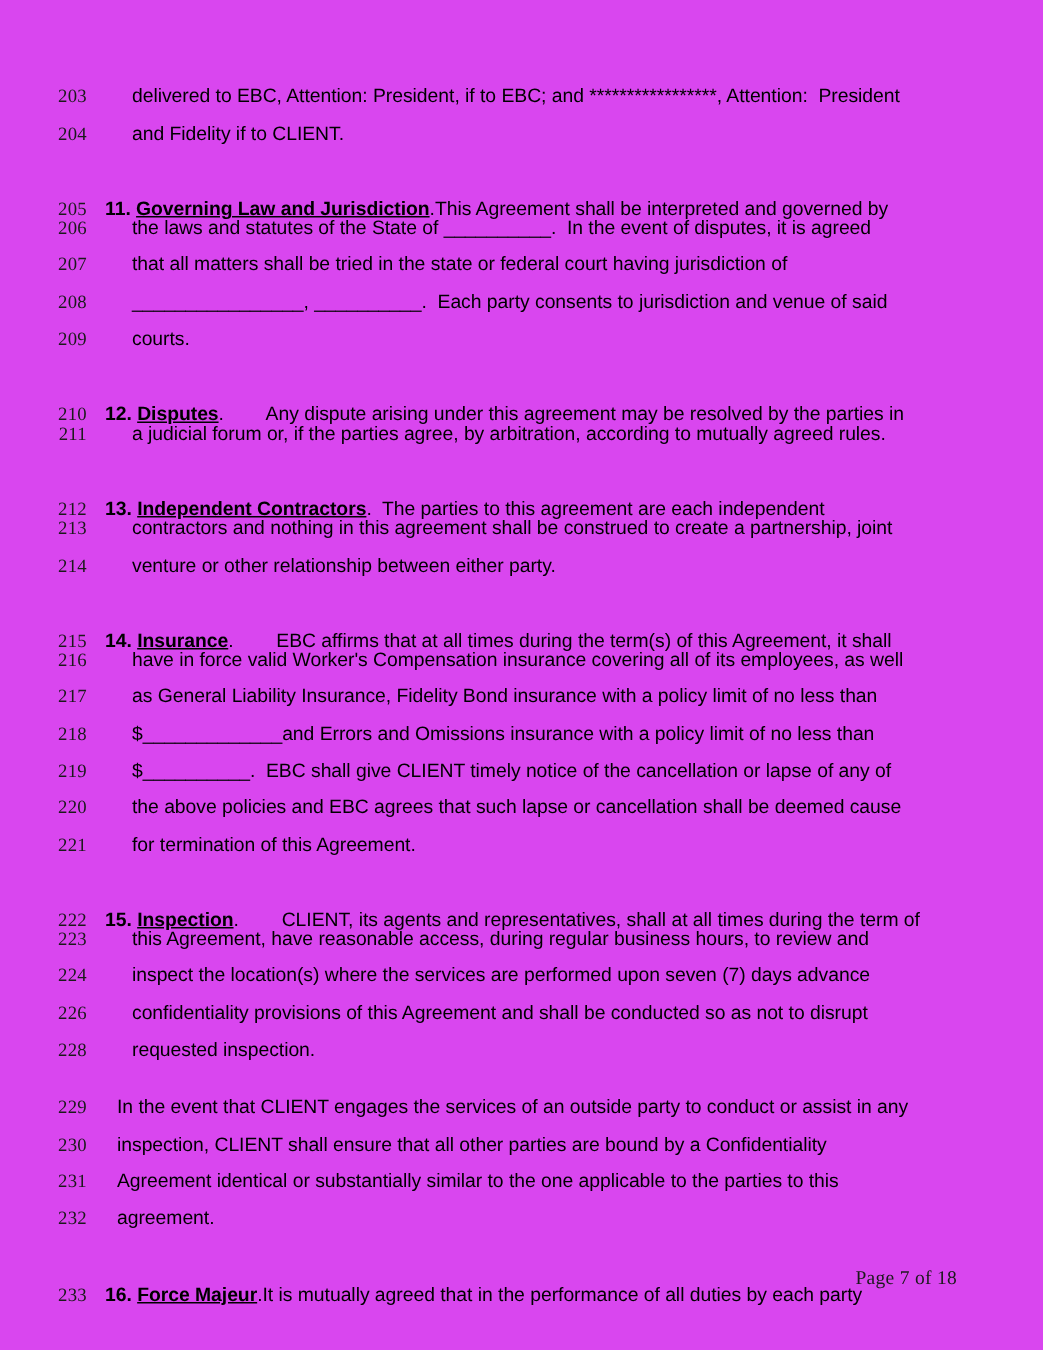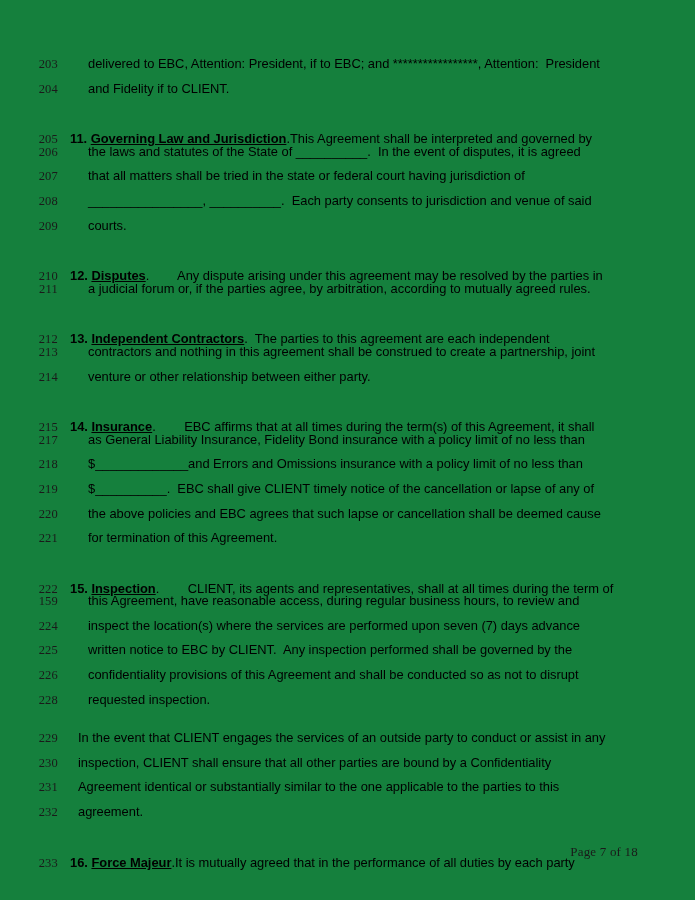--- a/index.html
+++ b/index.html
@@ -14,21 +14,21 @@
     font-family: "Liberation Sans", sans-serif;
     color: #000000;
     overflow: hidden;
   }
 
   #page {
     position: absolute;
     left: 0; top: 0;
     width: 695px;
     height: 900px;
-    background: #15803d;
+    background: #d946ef;
   }
 
   
   .doc-body {
     position: absolute;
     left: 0;
     top: 52px;
     width: 695px;
   }
 
@@ -143,20 +143,24 @@
       <div class="line-row">
         <div class="line-no">214</div>
         <div class="line-text ind-cont"><span>venture or other relationship between either party.</span></div>
       </div>
       <div class="spacer-row"></div>
       <div class="line-row">
         <div class="line-no">215</div>
         <div class="line-text ind-clause"><span class="clause-num">14.</span> <span class="clause-title">Insurance</span><span>.        EBC affirms that at all times during the term(s) of this Agreement, it shall</span></div>
       </div>
       <div class="line-row">
+        <div class="line-no">216</div>
+        <div class="line-text ind-cont"><span>have in force valid Worker's Compensation insurance covering all of its employees, as well</span></div>
+      </div>
+      <div class="line-row">
         <div class="line-no">217</div>
         <div class="line-text ind-cont"><span>as General Liability Insurance, Fidelity Bond insurance with a policy limit of no less than</span></div>
       </div>
       <div class="line-row">
         <div class="line-no">218</div>
         <div class="line-text ind-cont"><span>$_____________and Errors and Omissions insurance with a policy limit of no less than</span></div>
       </div>
       <div class="line-row">
         <div class="line-no">219</div>
         <div class="line-text ind-cont"><span>$__________.  EBC shall give CLIENT timely notice of the cancellation or lapse of any of</span></div>
@@ -168,32 +172,28 @@
       <div class="line-row">
         <div class="line-no">221</div>
         <div class="line-text ind-cont"><span>for termination of this Agreement.</span></div>
       </div>
       <div class="spacer-row"></div>
       <div class="line-row">
         <div class="line-no">222</div>
         <div class="line-text ind-clause"><span class="clause-num">15.</span> <span class="clause-title">Inspection</span><span>.        CLIENT, its agents and representatives, shall at all times during the term of</span></div>
       </div>
       <div class="line-row">
-        <div class="line-no">159</div>
+        <div class="line-no">223</div>
         <div class="line-text ind-cont"><span>this Agreement, have reasonable access, during regular business hours, to review and</span></div>
       </div>
       <div class="line-row">
         <div class="line-no">224</div>
         <div class="line-text ind-cont"><span>inspect the location(s) where the services are performed upon seven (7) days advance</span></div>
       </div>
       <div class="line-row">
-        <div class="line-no">225</div>
-        <div class="line-text ind-cont"><span>written notice to EBC by CLIENT.  Any inspection performed shall be governed by the</span></div>
-      </div>
-      <div class="line-row">
         <div class="line-no">226</div>
         <div class="line-text ind-cont"><span>confidentiality provisions of this Agreement and shall be conducted so as not to disrupt</span></div>
       </div>
       <div class="line-row">
         <div class="line-no">228</div>
         <div class="line-text ind-cont"><span>requested inspection.</span></div>
       </div>
       <div class="spacer-row"></div>
       <div class="line-row">
         <div class="line-no">229</div>

